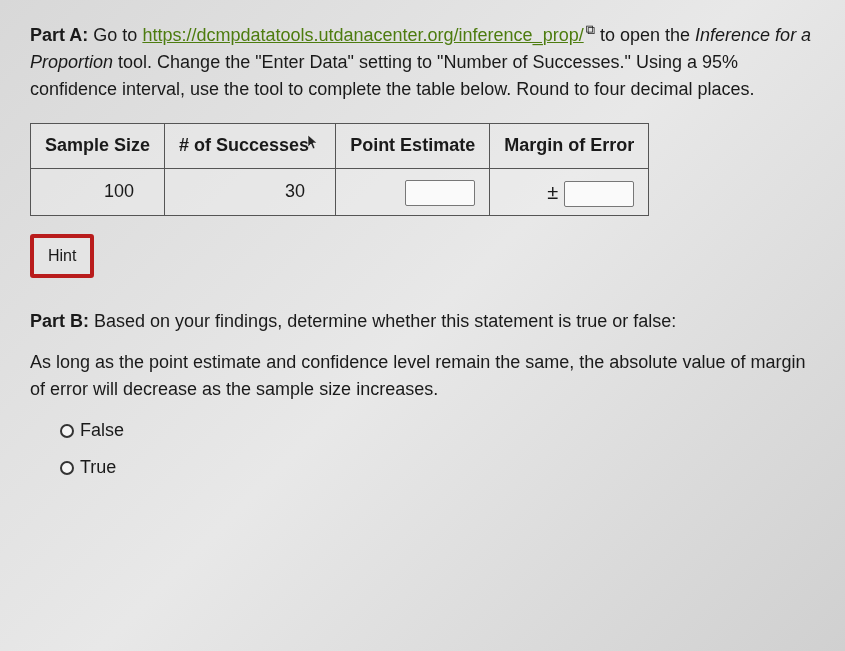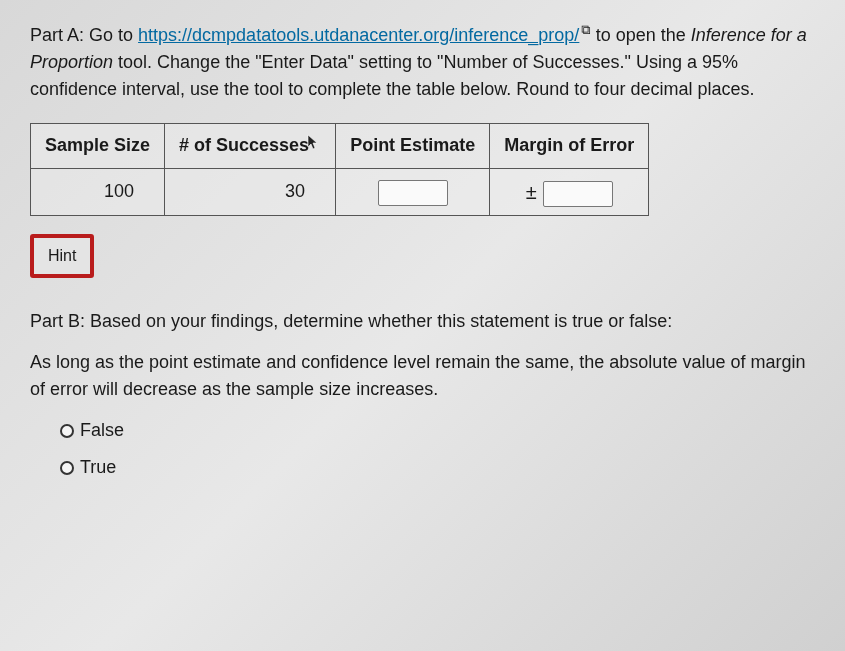--- a/index.html
+++ b/index.html
@@ -14,25 +14,25 @@
       font-family: Arial, Helvetica, sans-serif;
       font-size: 18px;
       color: #1a1a1a;
       padding: 20px 30px;
       position: relative;
     }
     .content {
       line-height: 1.5;
     }
     .part-label {
-      font-weight: normal;
+      font-weight: bold;
     }
     .link {
       text-decoration: underline;
-      color: #0369a1;
+      color: #4d7c0f;
     }
     .italic {
       font-style: italic;
     }
     .ext-icon {
       display: inline-block;
       font-size: 13px;
       vertical-align: super;
       margin-left: 2px;
     }
@@ -40,21 +40,21 @@
       margin-bottom: 20px;
     }
     table {
       border-collapse: collapse;
       margin-top: 10px;
       background: rgba(240,240,240,0.4);
     }
     th, td {
       border: 1px solid #555;
       padding: 8px 14px;
-      text-align: center;
+      text-align: right;
       font-size: 18px;
     }
     th {
       font-weight: bold;
       background: rgba(230,230,230,0.5);
     }
     td.num {
       text-align: right;
       padding-right: 30px;
       margin-top: 21px;

